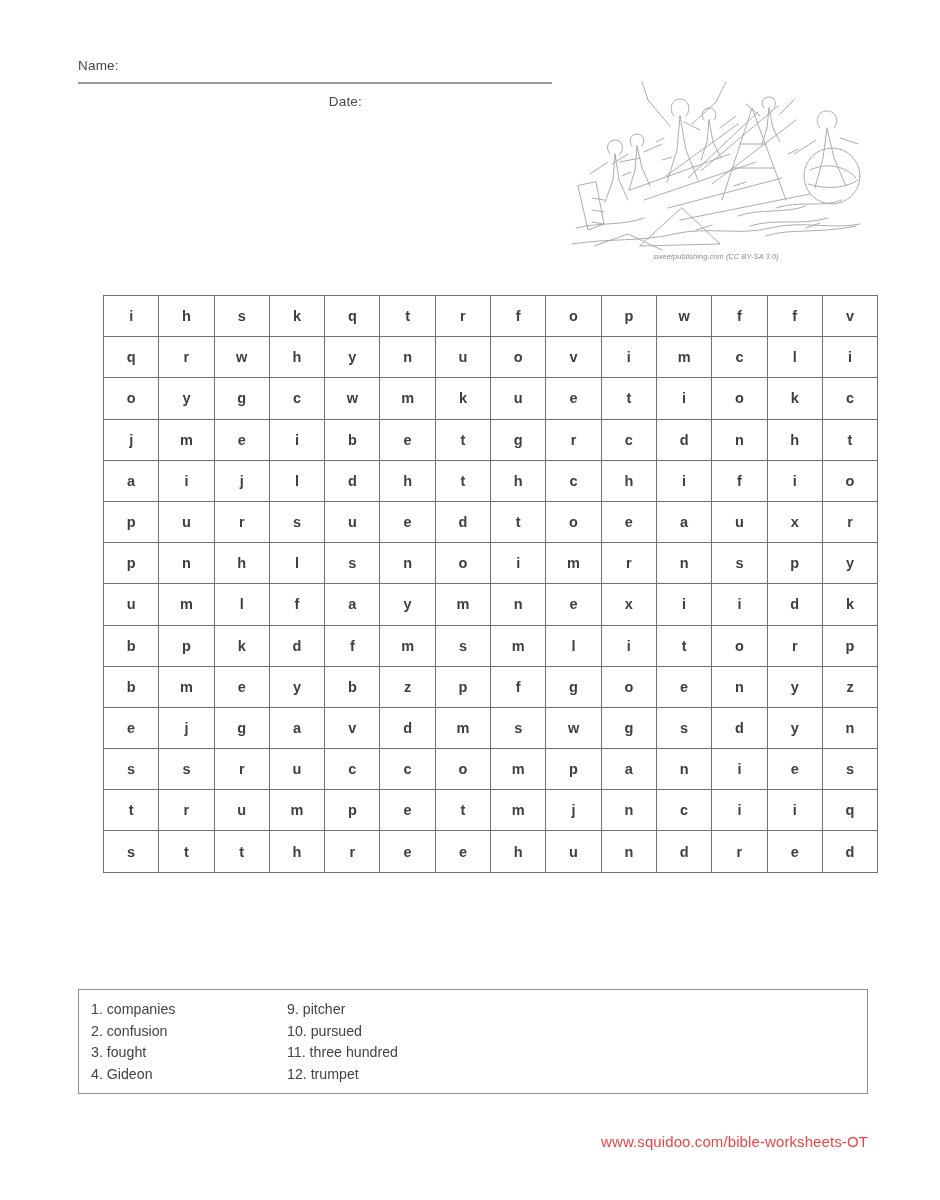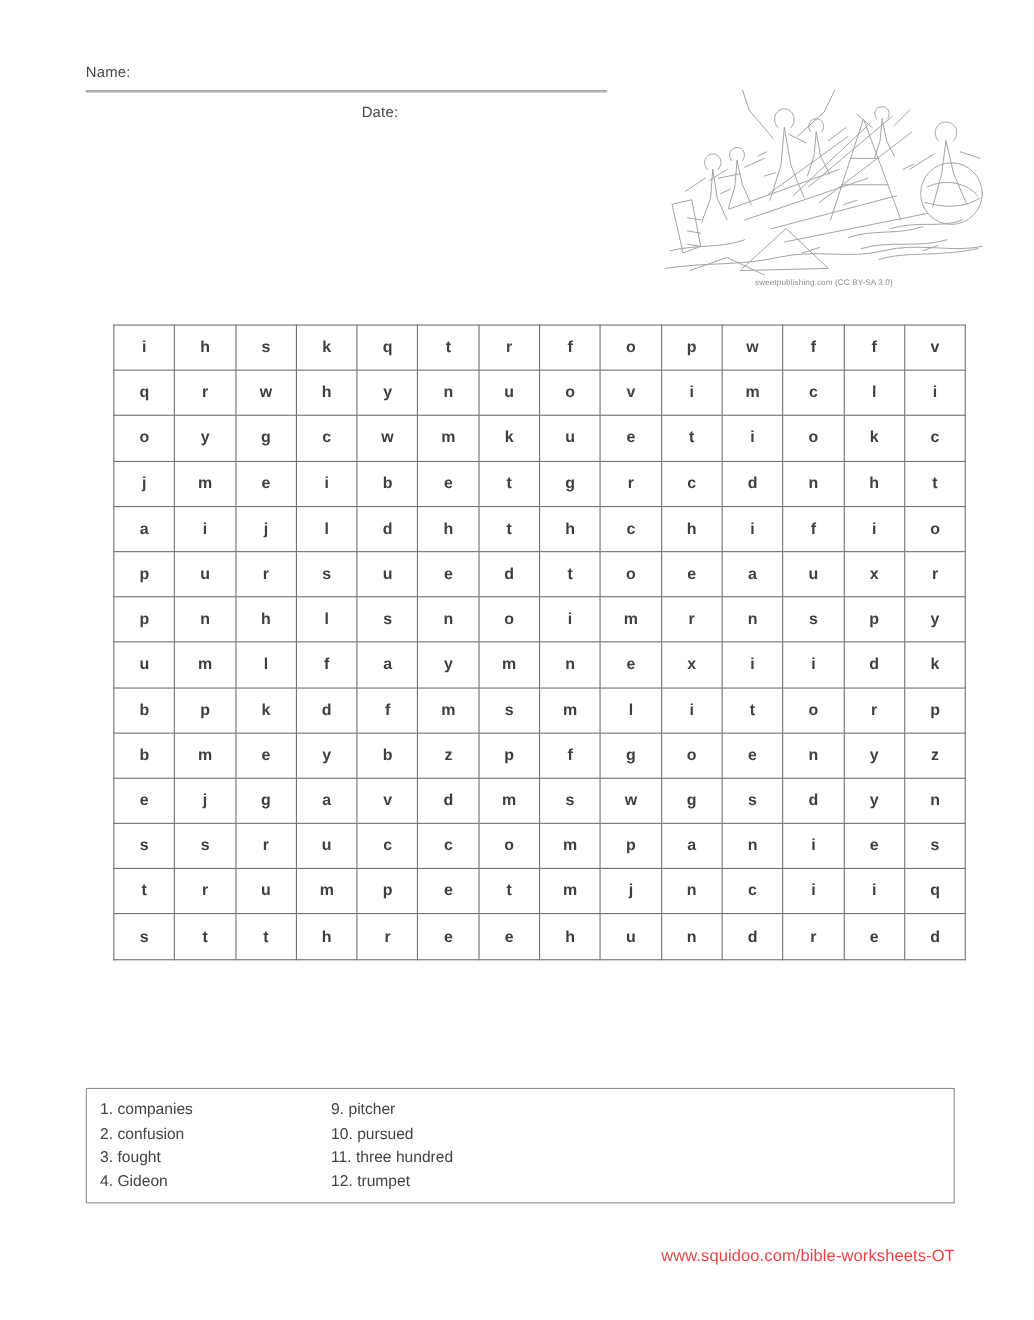--- a/index.html
+++ b/index.html
@@ -44,24 +44,25 @@
     font-size: 25px;
     color: #3c3f44;
     padding: 7px 0 6px 2px;
     letter-spacing: .1px;
     white-space: nowrap;
   }
 
   
   #illustration-block {
     position: absolute;
-    left: 603px;
+    left: 570px;
     top: 58px;
     width: 292px;
     height: 212px;
+    font-style: italic;
   }
   #illustration-art {
     width: 292px;
     height: 196px;
     display: block;
   }
   #illustration-credit {
     font-size: 7.4px;
     color: #8d8d8d;
     text-align: center;
@@ -96,21 +97,20 @@
     left: 78px;
     top: 989px;
     width: 790px;
     height: 105px;
     border: 1.4px solid #8f8f8f;
     box-sizing: border-box;
   }
   #wordlist-columns {
     display: flex;
     padding: 9px 0 0 12px;
-    gap: 14px;
   }
   .wordlist-col { }
   #wordlist-col-1 { width: 196px; }
   #wordlist-col-2 { width: 196px; }
   #wordlist-col-3 { width: 196px; }
   #wordlist-col-4 { width: 180px; padding-left: 84px; }
   .wordlist-item {
     font-size: 14.2px;
     line-height: 21.5px;
     color: #414347;

